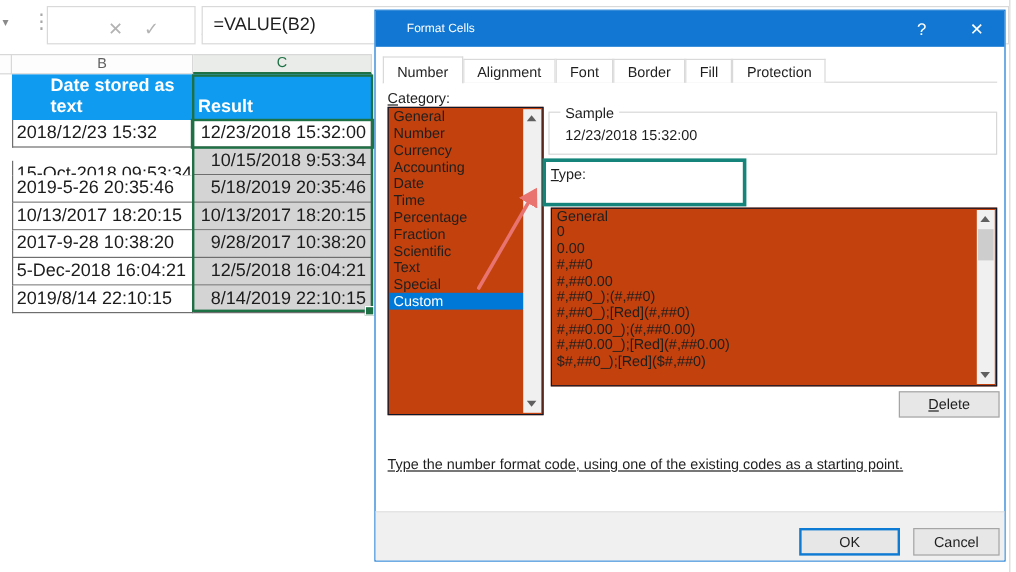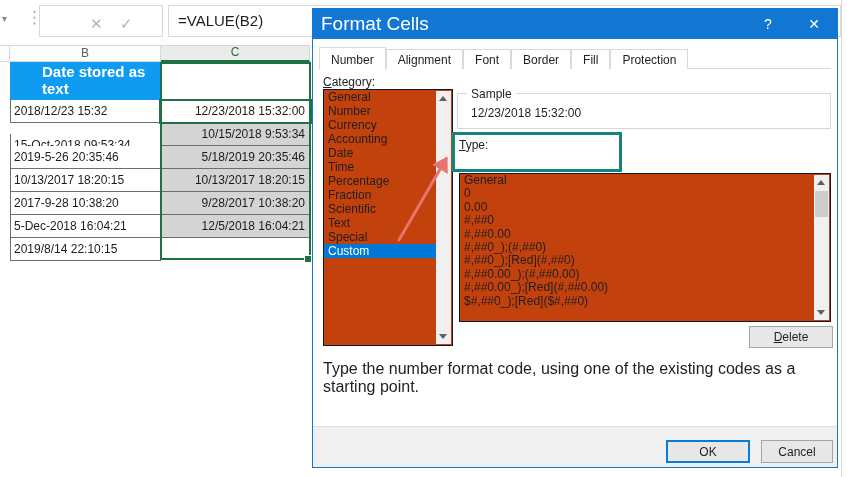--- a/index.html
+++ b/index.html
@@ -25,40 +25,40 @@
   .colhead-stub { left:0; width:10px; border-left:none; }
   .colhead-b { left:10px; width:151px; }
   .colhead-c { left:161px; width:149px; background:#e9ece9; color:#1e7145;
                border-bottom:2px solid #1e7145; line-height:13px; }
 
   .hdrcell { top:62px; height:38px; background:#0f9bf0; color:#fff; font-weight:bold; font-size:15px;
              display:flex; align-items:flex-end; padding:0 0 3px 4px; }
   .hdr-b { left:10px; width:151px; border-right:1px solid #0b86d2;padding-left:32px; }
   .hdr-c { left:161px; width:149px; }
 
-  .cell { height:23px; font-size:12px; color:#1c1c1c; line-height:22px;
+  .cell { height:23px; font-size:15px; color:#1c1c1c; line-height:22px;
           border-bottom:1px solid #6e6e6e; white-space:nowrap; overflow:hidden; }
   .cell-b { left:10px; width:151px; border-left:1px solid #6e6e6e; border-right:1px solid #6e6e6e;
             padding-left:3px; background:#fff; }
   .cell-c { left:161px; width:149px; border-right:1px solid #6e6e6e; text-align:right;
             padding-right:4px; background:#d4d4d4; }
   .cell-c.active { background:#fff; }
 
   .sel-rect { left:160px; top:62px; width:151px; height:198px;
               border:2px solid #1e7145; pointer-events:none; z-index:5; }
   .active-rect { left:159px; top:99px; width:153px; height:25px;
                  border:2px solid #1e7145; pointer-events:none; z-index:6; }
   .fill-handle { left:304px; top:255px; width:8px; height:8px; background:#1e7145;
                  border:1px solid #fff; z-index:7; }
 
   
   .dialog { left:312px; top:8px; width:526px; height:460px; background:#fff;
             border:1px solid #1177d2; z-index:10; }
   .titlebar { left:0; top:0; width:524px; height:30px; background:#1177d2; display:flex; align-items:center; }
-  .title-text { color:#fff; font-size:19px; padding-left:8px; flex:1; }
+  .title-text { color:#fff; font-size:10px; padding-left:26px; flex:1; }
   .cap-btn { width:46px; height:30px; color:#fff; text-align:center; line-height:30px; font-size:14px; }
 
   .tabstrip { left:6px; top:37px; width:512px; height:23px; display:flex; align-items:flex-end; }
   .tabstrip-line { left:6px; top:59px; width:512px; height:1px; background:#d9d9d9; }
   .tab { font-size:12px; color:#1f1f1f; border:1px solid #d9d9d9; border-bottom:none; background:#fff;
          padding:3px 11px 4px 11px; height:20px; position:relative; }
   .tab.active { height:23px; padding-top:5px; z-index:3; border-bottom:1px solid #fff; margin-bottom:-1px; }
 
   .lbl { font-size:12px; color:#1f1f1f; }
   .u1::first-letter { text-decoration:underline; }
@@ -87,21 +87,21 @@
   .caret-bar { display:inline-block; width:1px; height:12px; background:#000;
                vertical-align:middle; margin-left:1px; }
 
   .fmt-list { left:146px; top:164px; width:372px; height:149px; }
   .fmt-item { font-size:12px; height:13.4px; line-height:13.4px; padding-left:4px; color:#1f1f1f;
               width:354px; white-space:nowrap; }
 
   .btn { background:#e7e7e7; border:1px solid #a5a5a5; font-size:12px; color:#1f1f1f;
          display:flex; align-items:center; justify-content:center; }
   .delete-btn { left:436px; top:317px; width:84px; height:22px; }
-  .helpline { left:10px; top:351px; width:510px; font-size:16px; color:#1f1f1f; }
+  .helpline { left:10px; top:371px; width:510px; font-size:12px; color:#1f1f1f;text-decoration:underline; }
 
   .footer { left:0; top:417px; width:524px; height:41px; background:#f0f0f0; border-top:1px solid #e0e0e0; }
   .ok-btn { left:353px; top:431px; width:84px; height:23px; border:2px solid #0d7ad4; }
   .cancel-btn { left:448px; top:431px; width:72px; height:23px; }
 
   .arrow-svg { left:0; top:0; width:847px; height:477px; z-index:50; pointer-events:none; }
 </style>
 </head>
 <body>
 
@@ -116,34 +116,36 @@
     <span class="abs fbtn-chk">✓</span>
     <span class="abs fbtn-fx">fx</span>
   </div>
   <div class="abs formula-box">=VALUE(B2)</div>
 
   <div class="abs colhead colhead-stub"></div>
   <div class="abs colhead colhead-b">B</div>
   <div class="abs colhead colhead-c">C</div>
 
   <div class="abs hdrcell hdr-b">Date stored as text</div>
+  <div class="abs hdrcell hdr-c">Result</div>
 
   <div class="abs cell cell-b" style="top:100px">2018/12/23 15:32</div>
   <div class="abs cell cell-c active" style="top:100px">12/23/2018 15:32:00</div>
   <div class="abs cell cell-b" style="top:134px">15-Oct-2018 09:53:34</div>
   <div class="abs cell cell-c" style="top:123px">10/15/2018 9:53:34</div>
   <div class="abs cell cell-b" style="top:146px">2019-5-26 20:35:46</div>
   <div class="abs cell cell-c" style="top:146px">5/18/2019 20:35:46</div>
   <div class="abs cell cell-b" style="top:169px">10/13/2017 18:20:15</div>
   <div class="abs cell cell-c" style="top:169px">10/13/2017 18:20:15</div>
   <div class="abs cell cell-b" style="top:192px">2017-9-28 10:38:20</div>
   <div class="abs cell cell-c" style="top:192px">9/28/2017 10:38:20</div>
   <div class="abs cell cell-b" style="top:215px">5-Dec-2018 16:04:21</div>
   <div class="abs cell cell-c" style="top:215px">12/5/2018 16:04:21</div>
   <div class="abs cell cell-b" style="top:238px">2019/8/14 22:10:15</div>
+  <div class="abs cell cell-c" style="top:238px">8/14/2019 22:10:15</div>
 
   <div class="abs sel-rect"></div>
   <div class="abs active-rect"></div>
   <div class="abs fill-handle"></div>
 
   <div class="abs dialog">
     <div class="abs titlebar">
       <span class="title-text">Format Cells</span>
       <span class="cap-btn">?</span>
       <span class="cap-btn">✕</span>

